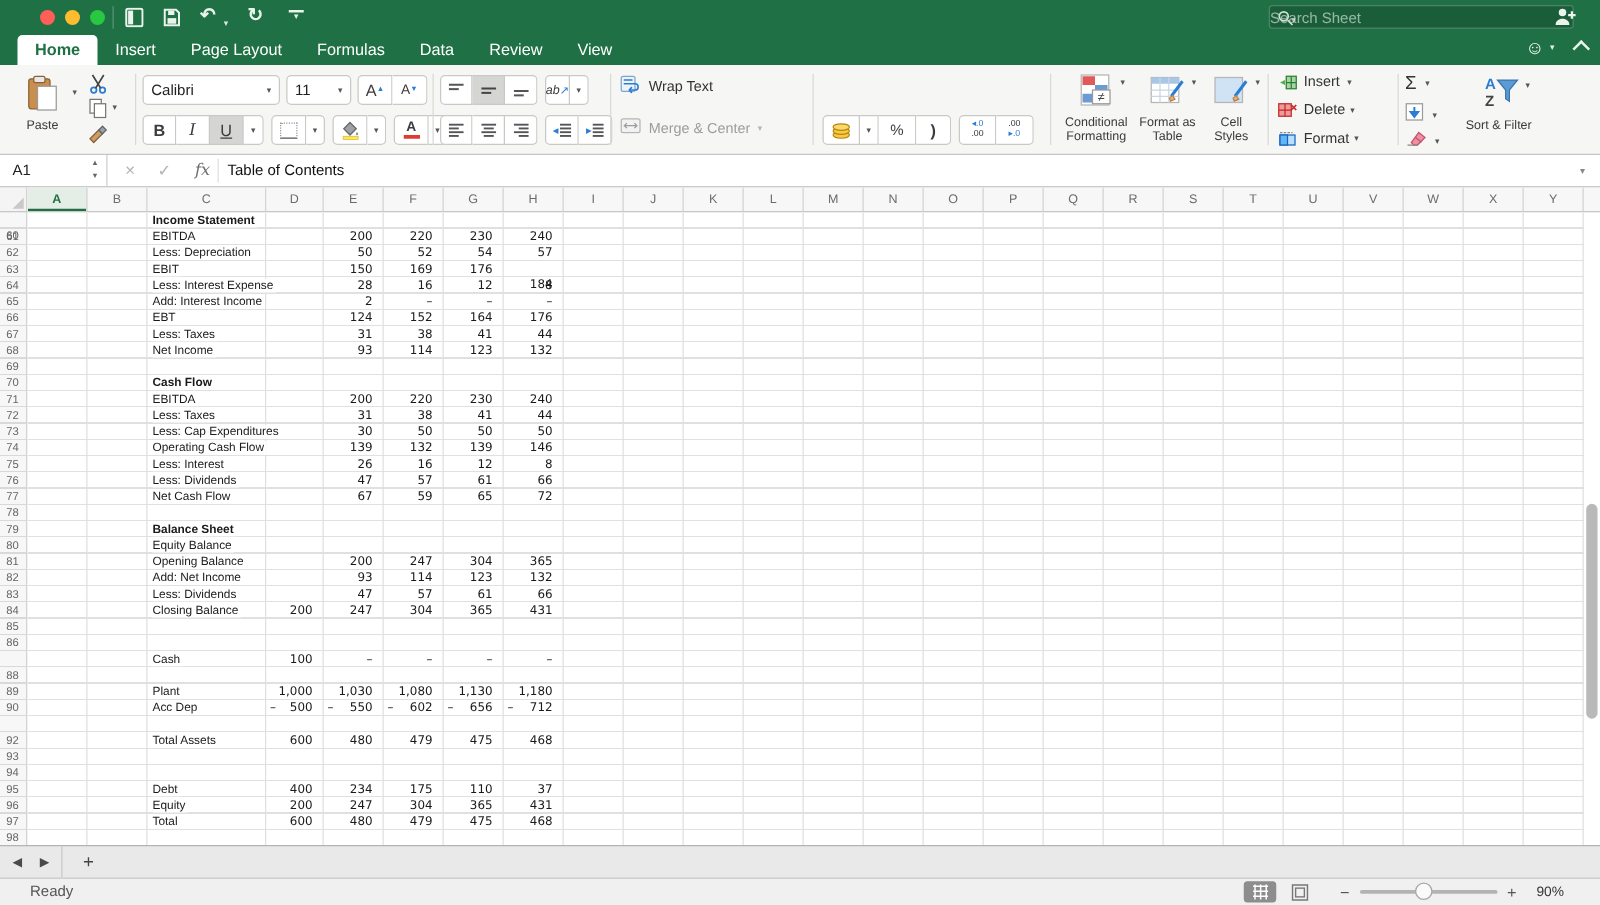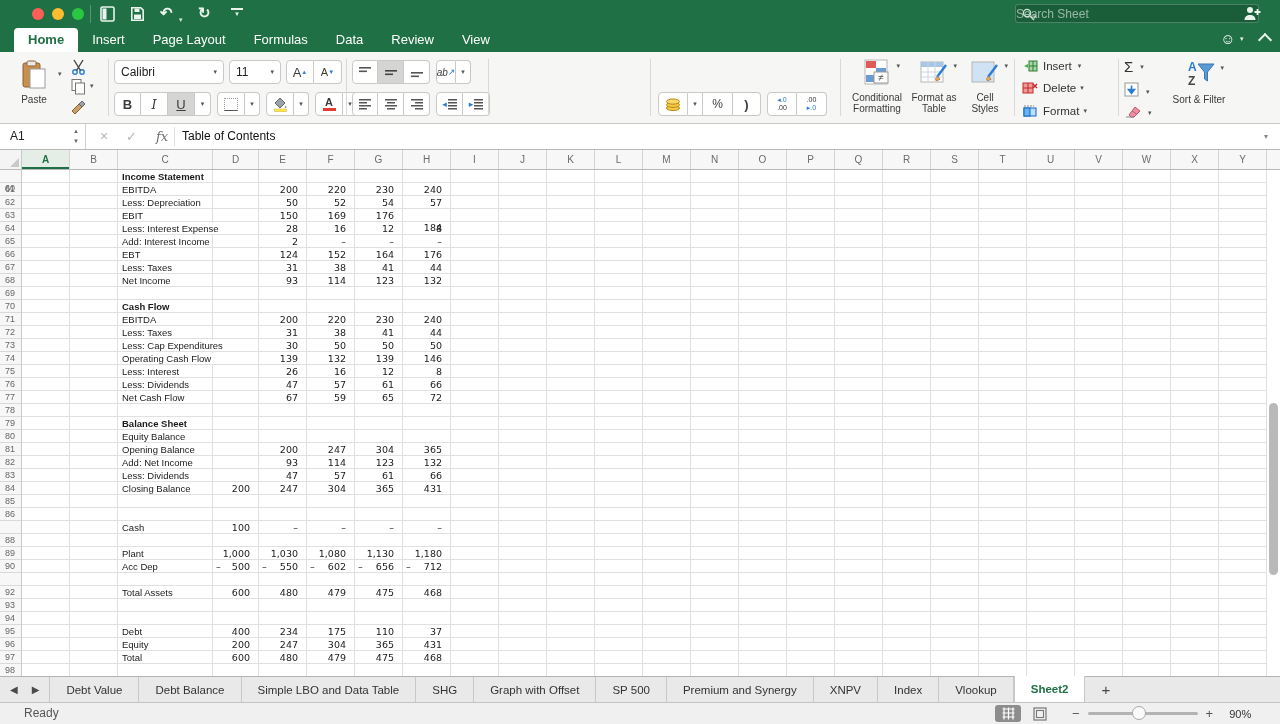--- a/index.html
+++ b/index.html
@@ -337,20 +337,42 @@
               <rect y="4" width="9" height="1.5" fill="#555"></rect>
               <rect y="7" width="9" height="1.5" fill="#555"></rect>
               <rect y="10" width="9" height="1.5" fill="#555"></rect>
             </svg>
           </span>
       </span>
     </div>
   </div>
   <span class="gsep" style="left:488px"></span>
 
+  <div class="rgroup" style="left:496px;width:150px">
+    <div class="rrow" style="top:8px">
+      <span>
+        <svg width="17" height="15" viewBox="0 0 17 15">
+            <rect x="1" y="1" width="11" height="12" rx="1.5" fill="#eef3f8" stroke="#7aa5cc"></rect>
+            <path d="M3 4h7M3 7h9a2.5 2.5 0 010 5H8" fill="none" stroke="#2b7cd3" stroke-width="1.3"></path>
+            <path d="M9.5 9.7L7.5 12l2 2.3" fill="none" stroke="#2b7cd3" stroke-width="1.3"></path>
+          </svg>
+      </span>
+      <span style="font-size:11.5px;color:#333;margin-left:6px">Wrap Text</span>
+    </div>
+    <div class="rrow" style="top:42px;color:#9d9d9d">
+      <span>
+        <svg width="17" height="13" viewBox="0 0 17 13">
+            <rect x="1" y="1" width="15" height="11" rx="1.5" fill="#f2f2f2" stroke="#b5b5b5"></rect>
+            <path d="M4 6.5h9M5.5 4.5l-2 2 2 2M11.5 4.5l2 2-2 2" fill="none" stroke="#9d9d9d" stroke-width="1.1"></path>
+          </svg>
+      </span>
+      <span style="font-size:11.5px;margin-left:6px">Merge &amp; Center</span>
+      <span class="caret" style="margin-left:6px;color:#b5b5b5">▾</span>
+    </div>
+  </div>
   <span class="gsep" style="left:650px"></span>
 
   <div class="rgroup" style="left:658px;width:176px">
     <div class="rrow" style="top:40px">
       <span class="seg">
         <span class="rbtn" style="width:30px">
           <svg width="16" height="13" viewBox="0 0 16 13">
               <ellipse cx="8" cy="10" rx="6.5" ry="2.6" fill="#f7c948" stroke="#b8860b"></ellipse>
               <ellipse cx="8" cy="6.8" rx="6.5" ry="2.6" fill="#f7c948" stroke="#b8860b"></ellipse>
               <ellipse cx="8" cy="3.6" rx="6.5" ry="2.6" fill="#f9d96a" stroke="#b8860b"></ellipse>
@@ -749,33 +771,20 @@
       <div class="ncell" style="left: 381px; width: 39px; top: 482px;">468</div>
     </div>
 </div>
 <div id="vscroll" class="abs"></div>
 
 <div id="tabsbar" class="abs">
   <div id="tabnav">
     <span>◀</span>
     <span>▶</span>
   </div>
-  <div id="stabs" style="display:flex">
-      <div class="stab">Debt Value</div>
-      <div class="stab">Debt Balance</div>
-      <div class="stab">Simple LBO and Data Table</div>
-      <div class="stab">SHG</div>
-      <div class="stab">Graph with Offset</div>
-      <div class="stab">SP 500</div>
-      <div class="stab">Premium and Synergy</div>
-      <div class="stab">XNPV</div>
-      <div class="stab">Index</div>
-      <div class="stab">Vlookup</div>
-      <div class="stab active">Sheet2</div>
-    </div>
   <div id="addsheet">+</div>
 </div>
 
 <div id="statusbar" class="abs">
   <span id="status-text">Ready</span>
   <div id="viewbtns">
     <span class="vbtn sel">
       <svg width="13" height="13" viewBox="0 0 13 13">
           <path d="M.5 2h12M.5 6h12M.5 10h12M2 .5v12M6.5 .5v12M11 .5v12" stroke="#fff" stroke-width="1.2"></path>
         </svg>

